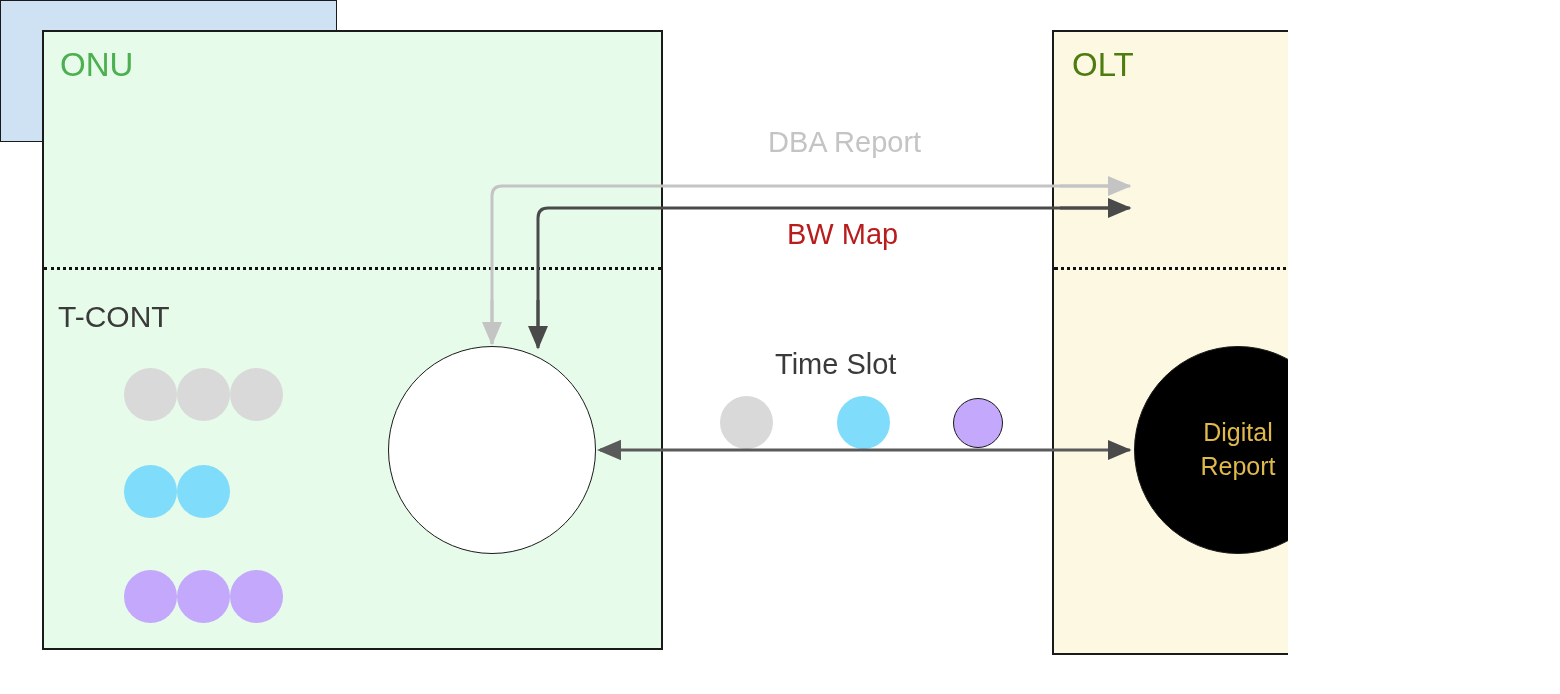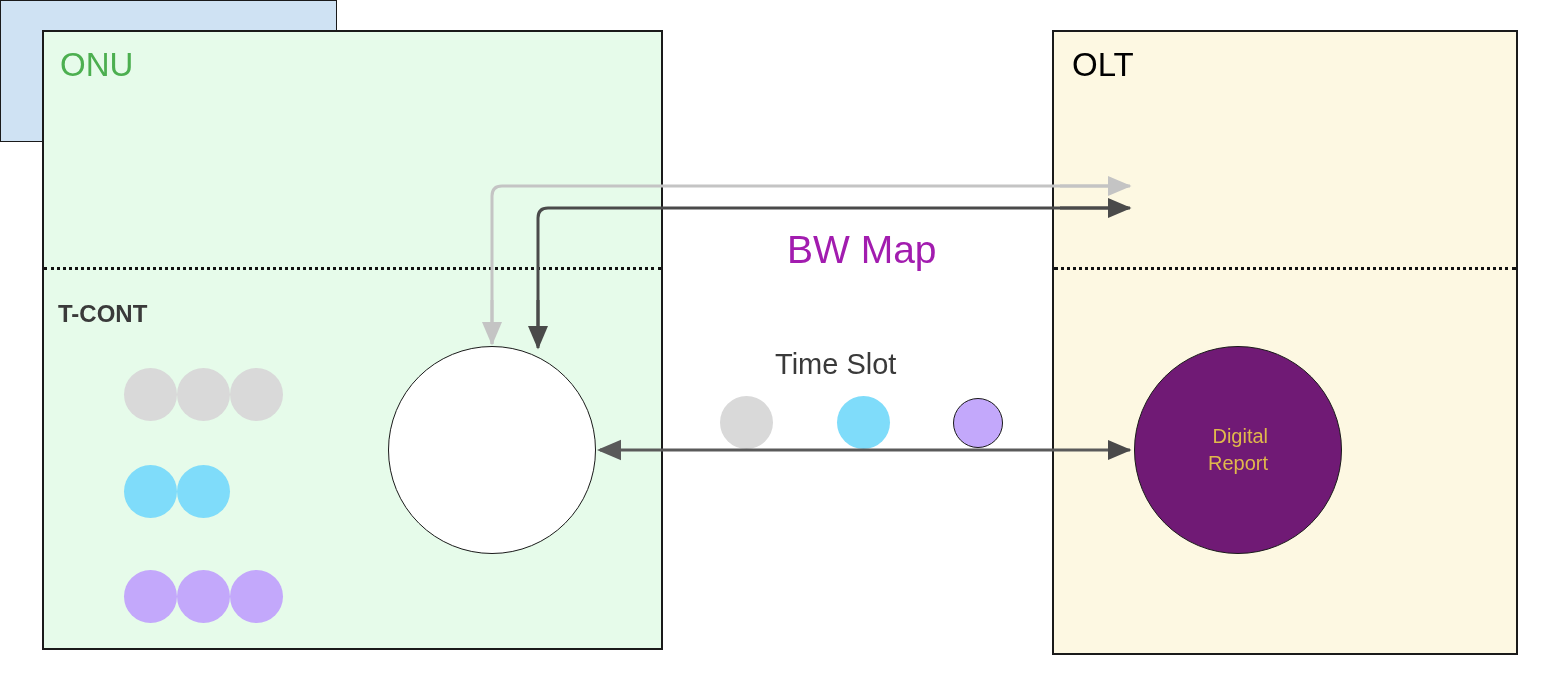--- a/index.html
+++ b/index.html
@@ -5,21 +5,21 @@
   html, body {
     margin: 0;
     padding: 0;
     background: #ffffff;
   }
   body {
     font-family: "Liberation Sans", sans-serif;
   }
   #stage {
     position: relative;
-    width: 1560px;
+    width: 1288px;
     height: 694px;
     background: #ffffff;
     overflow: hidden;
   }
   .box {
     position: absolute;
     box-sizing: border-box;
     border: 2px solid #1a1a1a;
   }
   #onu-box {
@@ -79,40 +79,39 @@
   #onu-subtitle {
     left: 60px;
     top: 126px;
     font-size: 33px;
     color: #4caf50;
   }
   #olt-title {
     left: 1072px;
     top: 46px;
     font-size: 33px;
-    color: #000000;
+    color: #4d7c0f;
   }
   #tcont-title {
     left: 58px;
     top: 300px;
-    font-size: 24px;
+    font-size: 30px;
     color: #3a3a3a;
-    font-weight: bold;
   }
   #dba-report-label {
     left: 768px;
     top: 126px;
     font-size: 29px;
     color: #c4c4c4;
   }
   #bw-map-label {
     left: 787px;
-    top: 228px;
-    font-size: 39px;
-    color: #a21caf;
+    top: 218px;
+    font-size: 29px;
+    color: #b91c1c;
   }
   #time-slot-label {
     left: 775px;
     top: 340px;
     font-size: 29px;
     color: #3a3a3a;
     margin-top: 8px;
   }
   .dot {
     position: absolute;
@@ -134,28 +133,28 @@
     border: 1.5px solid #1a1a1a;
     box-sizing: border-box;
   }
   #digital-plane {
     position: absolute;
     left: 1134px;
     top: 346px;
     width: 208px;
     height: 208px;
     border-radius: 50%;
-    background: #701a75;
+    background: #000000;
     border: 1.5px solid #1a1a1a;
     box-sizing: border-box;
     display: flex;
     align-items: center;
     justify-content: center;
-    text-align: right;
-    font-size: 20px;
+    text-align: center;
+    font-size: 25px;
     line-height: 1.35;
     color: #e0b94b;
   }
   #wires {
     position: absolute;
     left: 0;
     top: 0;
     width: 1560px;
     height: 694px;
     pointer-events: none;
@@ -189,20 +188,21 @@
   <div class="label" id="olt-title">OLT</div>
 
   <div id="dba-box">
     <span><span>DBA Algorithmic</span><br><span>Logic</span></span>
   </div>
 
   <div id="digital-plane">
     <span><span>Digital</span><br><span>Report</span></span>
   </div>
 
+  <div class="label" id="dba-report-label">DBA Report</div>
   <div class="label" id="bw-map-label">BW Map</div>
   <div class="label" id="time-slot-label">Time Slot</div>
 
   <div class="dot dot-gray" style="left:720px; top:396px; width:53px; height:53px;"></div>
   <div class="dot dot-blue" style="left:837px; top:396px; width:53px; height:53px;"></div>
   <div class="dot dot-purple dot-outlined" style="left:953px; top:398px; width:50px; height:50px;"></div>
 
   <svg id="wires" viewBox="0 0 1560 694">
     <defs>
       <marker id="arrow-gray" markerWidth="9" markerHeight="9" refX="7.5" refY="4" orient="auto">

